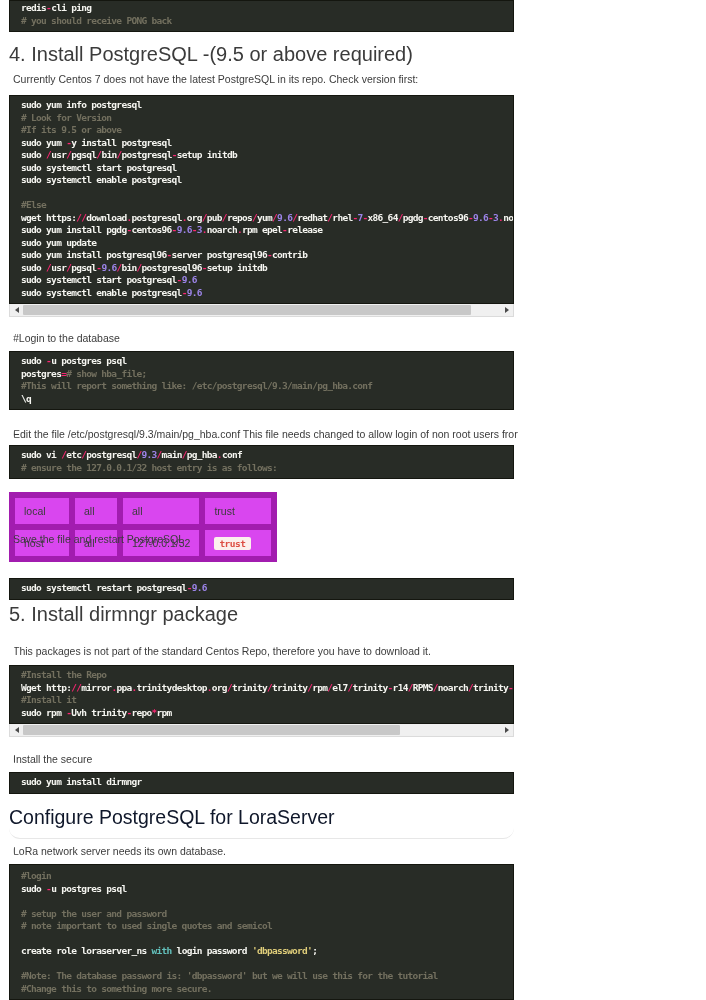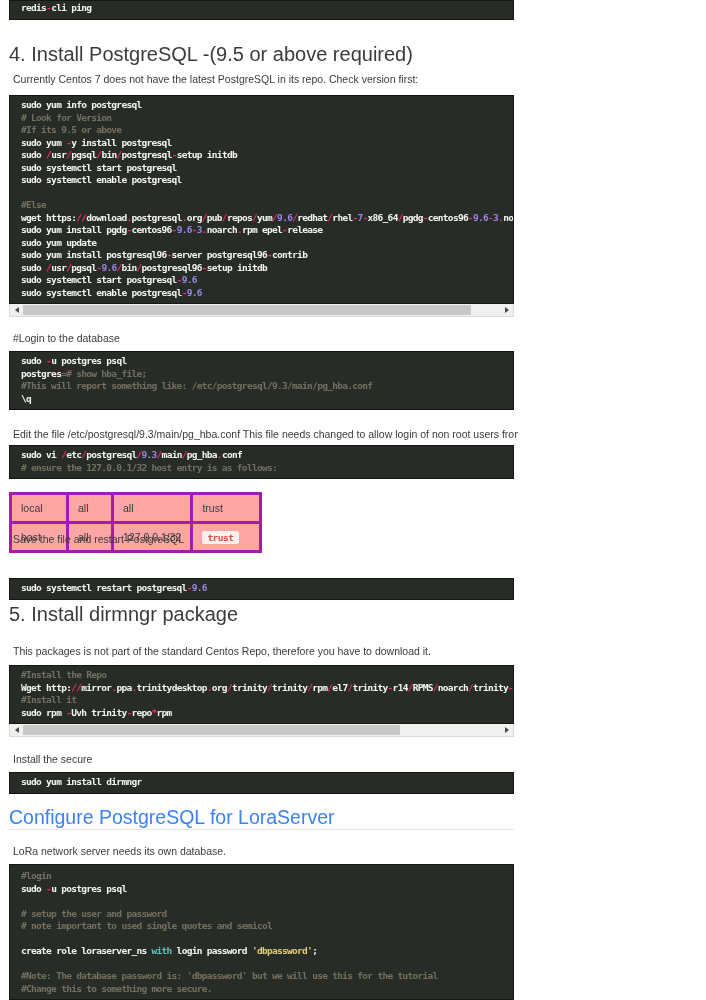--- a/index.html
+++ b/index.html
@@ -1,20 +1,20 @@
 <!DOCTYPE html>
 <html><head>
 <meta charset="utf-8">
 <style>
   html,body{margin:0;padding:0;}
   body{
     width:706px;height:1000px;overflow:hidden;background:#ffffff;
     font-family:"Liberation Sans",sans-serif;position:relative;
   }
-  .g{position:absolute;left:9px;width:505px;}
+  .g{position:absolute;left:9px;width:505px;border-radius:11px;}
 
   
   .code{
     margin:0;background:#282c26;border:1px solid #14160f;
     padding:3px 0 4px 11px;overflow:hidden;white-space:pre;
     font-family:"DejaVu Sans Mono",monospace;font-size:9.5px;font-weight:bold;
     letter-spacing:-0.7px;line-height:12.5px;color:#f6f6f1;
   }
   .cl{height:12.5px;white-space:pre;}
   .tk-p{color:#f6f6f1;}
@@ -36,38 +36,38 @@
   .sb-thumb{position:absolute;left:0;top:1px;bottom:1px;background:#c8c8c8;border-radius:1px;}
 
   
   .para{
     margin:4px;font-size:10.5px;color:#3b3b3b;white-space:nowrap;overflow:hidden;
   }
   h3.sec{
     margin:0;font-size:20px;font-weight:400;color:#3b3b3b;letter-spacing:0;
   }
   h2.big{
-    margin:0;font-size:19.5px;font-weight:400;color:#3b82f6;
-    border-bottom:1px solid #e7e7e7;
+    margin:0;font-size:19.5px;font-weight:400;color:#0f172a;
+    padding-bottom:9px;border-bottom:1px solid #e7e7e7;
   }
 
   
   table.hba{border-collapse:collapse;font-size:10.5px;color:#3b3b3b;}
-  table.hba td{border:3px solid #a21caf;padding:0 9px;height:26px;vertical-align:middle;background:#fca5a5;}
+  table.hba td{border:6px solid #a21caf;padding:0 9px;height:26px;vertical-align:middle;background:#d946ef;}
   td.c1{width:36px;} td.c2{width:24px;} td.c3{width:55px;} td.c4{width:48px;}
   .ic{
     font-family:"DejaVu Sans Mono",monospace;font-size:9.5px;font-weight:bold;letter-spacing:-0.5px;
     color:#dd4f44;background:#fcf0ed;padding:1px 5px;border-radius:2px;
   }
 </style>
 </head>
 <body>
 
 <div class="g" style="top:0">
-  <pre class="code" style="padding-top:1px"><div class="cl"><span class="tk-p">redis</span><span class="tk-k">-</span><span class="tk-p">cli ping</span></div></pre>
+  <pre class="code" style="padding-top:1px"><div class="cl"><span class="tk-p">redis</span><span class="tk-k">-</span><span class="tk-p">cli ping</span></div><div class="cl"><span class="tk-c"># you should receive PONG back</span></div></pre>
 </div>
 
 <h3 class="sec g" style="top:43px">4. Install PostgreSQL -(9.5 or above required)</h3>
 
 <p class="para g" style="top:69px">Currently Centos 7 does not have the latest PostgreSQL in its repo. Check version first:</p>
 
 <div class="g" style="top:95px">
   <pre class="code"><div class="cl"><span class="tk-p">sudo yum info postgresql</span></div><div class="cl"><span class="tk-c"># Look for Version</span></div><div class="cl"><span class="tk-c">#If its 9.5 or above</span></div><div class="cl"><span class="tk-p">sudo yum </span><span class="tk-k">-</span><span class="tk-p">y install postgresql</span></div><div class="cl"><span class="tk-p">sudo </span><span class="tk-k">/</span><span class="tk-p">usr</span><span class="tk-k">/</span><span class="tk-p">pgsql</span><span class="tk-k">/</span><span class="tk-p">bin</span><span class="tk-k">/</span><span class="tk-p">postgresql</span><span class="tk-k">-</span><span class="tk-p">setup initdb</span></div><div class="cl"><span class="tk-p">sudo systemctl start postgresql</span></div><div class="cl"><span class="tk-p">sudo systemctl enable postgresql</span></div><div class="cl">&nbsp;</div><div class="cl"><span class="tk-c">#Else</span></div><div class="cl"><span class="tk-p">wget https:</span><span class="tk-k">//</span><span class="tk-p">download</span><span class="tk-k">.</span><span class="tk-p">postgresql</span><span class="tk-k">.</span><span class="tk-p">org</span><span class="tk-k">/</span><span class="tk-p">pub</span><span class="tk-k">/</span><span class="tk-p">repos</span><span class="tk-k">/</span><span class="tk-p">yum</span><span class="tk-k">/</span><span class="tk-n">9.6</span><span class="tk-k">/</span><span class="tk-p">redhat</span><span class="tk-k">/</span><span class="tk-p">rhel</span><span class="tk-k">-</span><span class="tk-n">7</span><span class="tk-k">-</span><span class="tk-p">x86_64</span><span class="tk-k">/</span><span class="tk-p">pgdg</span><span class="tk-k">-</span><span class="tk-p">centos96</span><span class="tk-k">-</span><span class="tk-n">9.6</span><span class="tk-k">-</span><span class="tk-n">3</span><span class="tk-k">.</span><span class="tk-p">noarch</span></div><div class="cl"><span class="tk-p">sudo yum install pgdg</span><span class="tk-k">-</span><span class="tk-p">centos96</span><span class="tk-k">-</span><span class="tk-n">9.6</span><span class="tk-k">-</span><span class="tk-n">3</span><span class="tk-k">.</span><span class="tk-p">noarch</span><span class="tk-k">.</span><span class="tk-p">rpm epel</span><span class="tk-k">-</span><span class="tk-p">release</span></div><div class="cl"><span class="tk-p">sudo yum update</span></div><div class="cl"><span class="tk-p">sudo yum install postgresql96</span><span class="tk-k">-</span><span class="tk-p">server postgresql96</span><span class="tk-k">-</span><span class="tk-p">contrib</span></div><div class="cl"><span class="tk-p">sudo </span><span class="tk-k">/</span><span class="tk-p">usr</span><span class="tk-k">/</span><span class="tk-p">pgsql</span><span class="tk-k">-</span><span class="tk-n">9.6</span><span class="tk-k">/</span><span class="tk-p">bin</span><span class="tk-k">/</span><span class="tk-p">postgresql96</span><span class="tk-k">-</span><span class="tk-p">setup initdb</span></div><div class="cl"><span class="tk-p">sudo systemctl start postgresql</span><span class="tk-k">-</span><span class="tk-n">9.6</span></div><div class="cl"><span class="tk-p">sudo systemctl enable postgresql</span><span class="tk-k">-</span><span class="tk-n">9.6</span></div></pre>
   <div class="hscroll">
     <div class="sb-btn">

